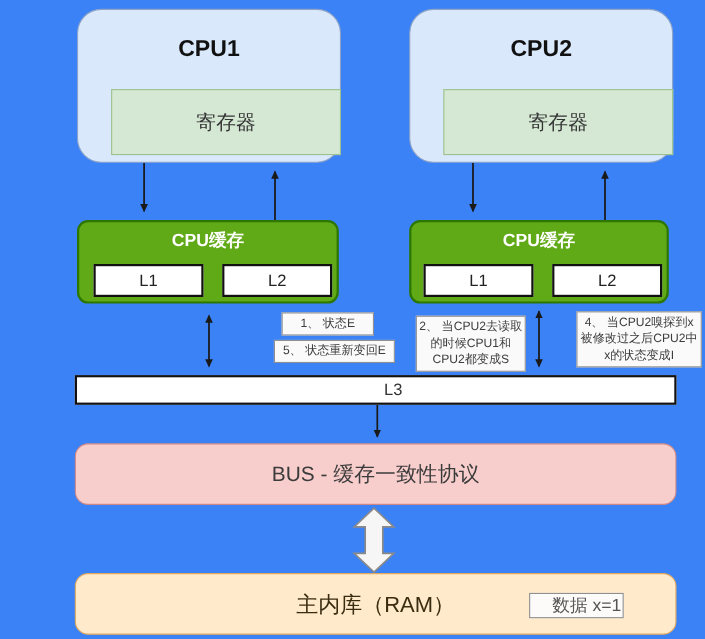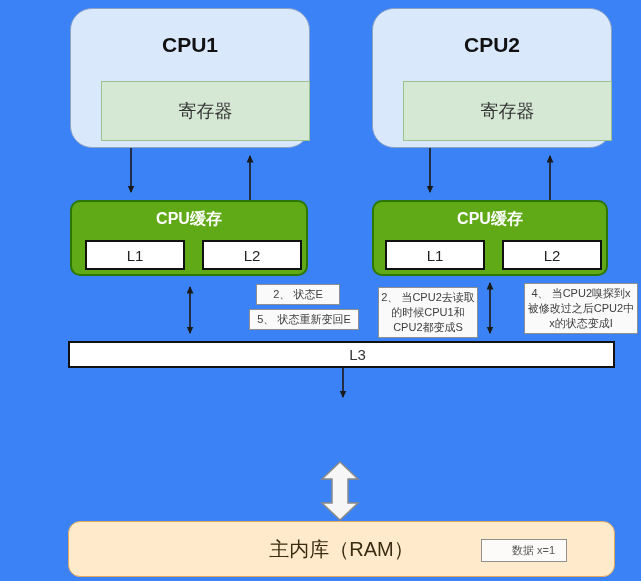--- a/index.html
+++ b/index.html
@@ -38,21 +38,21 @@
   .bus-bar{width:547px;height:56px;background:var(--bus-fill);
     border:1px solid var(--bus-border);border-radius:12px;
     display:flex;align-items:center;justify-content:center;font-size:19px;color:#3b3b3b;}
 
   .ram-bar{width:547px;height:56px;background:var(--ram-fill);
     border:1px solid var(--ram-border);border-radius:12px;
     display:flex;align-items:center;justify-content:center;font-size:20px;color:#3a2c10;}
 
   .data-badge{position:absolute;left:412px;top:17px;width:86px;height:23px;
     background:#fcfbfa;border:1px solid #8f8f8f;display:flex;align-items:center;
-    justify-content:center;font-size:11px;color:#555;padding-left:19px;}
+    justify-content:center;font-size:16px;color:#555;padding-left:19px;}
 
   svg.layer{position:absolute;left:0;top:0;width:641px;height:581px;}
 </style>
 </head>
 <body>
 
 <div class="canvas">
 
   <svg class="layer" viewBox="0 0 641 581">
     <defs>
@@ -87,26 +87,27 @@
     <div class="lbox" style="left:13px;">L1</div>
     <div class="lbox" style="left:130px;">L2</div>
   </div>
 
   <div class="abs cache-box" style="left:372px;top:200px;width:236px;">
     <div class="cache-title">CPU缓存</div>
     <div class="lbox" style="left:11px;">L1</div>
     <div class="lbox" style="left:128px;">L2</div>
   </div>
 
-  <div class="abs note" style="left:256px;top:284px;width:84px;">2、 状态E</div>
+  <div class="abs note" style="left:256px;top:284px;width:84px;">1、 状态E</div>
   <div class="abs note" style="left:249px;top:309px;width:110px;">5、 状态重新变回E</div>
   <div class="abs note" style="left:378px;top:287px;width:100px;">2、 当CPU2去读取的时候CPU1和CPU2都变成S</div>
   <div class="abs note" style="left:524px;top:283px;width:114px;">4、 当CPU2嗅探到x被修改过之后CPU2中x的状态变成I</div>
 
   <div class="abs l3-bar" style="left:68px;top:341px;padding-left:32px;">L3</div>
 
+  <div class="abs bus-bar" style="left:68px;top:403px;">BUS - 缓存一致性协议</div>
 
   <div class="abs ram-bar" style="left:68px;top:521px;">
     <span>主内库（RAM）</span>
     <span class="data-badge">数据 x=1</span>
   </div>
 
 </div>
 
 </body></html>

